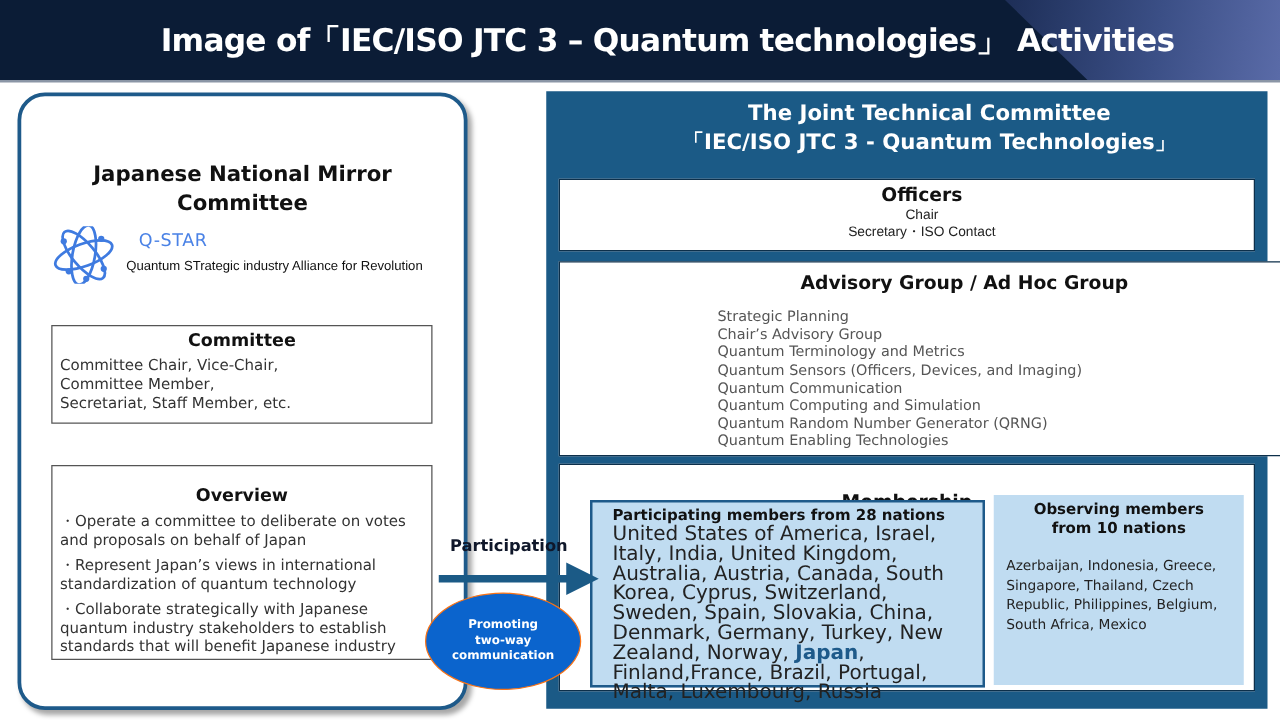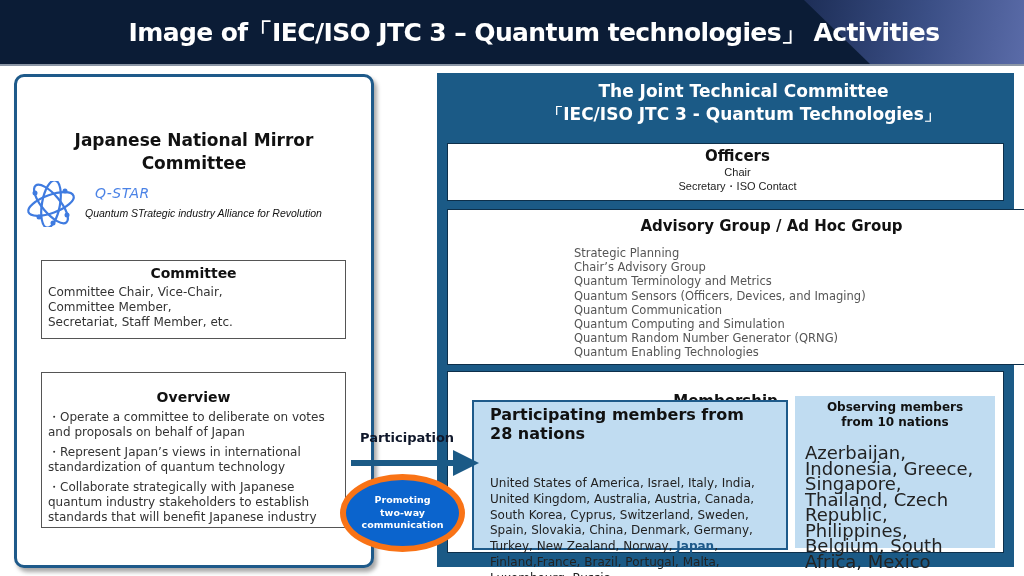--- a/index.html
+++ b/index.html
@@ -20,28 +20,28 @@
     position: absolute; left: 0; right: 0; top: 0; height: 64px;
     display: flex; align-items: center; justify-content: center;
     color: #ffffff; font-family: "DejaVu Sans", sans-serif; font-weight: bold;
     font-size: 25px; letter-spacing: -0.6px; z-index: 2; padding-left: 44px;
   }
   .banner-rule { position: absolute; left: 0; top: 64px; width: 1024px; height: 2px; background: #8b96a6; }
 
   
   .left-panel {
     position: absolute; left: 14px; top: 74px; width: 360px; height: 494px;
-    border: 3px solid #1e5a8a; border-radius: 10px; background: #fff;
+    border: 3px solid #1e5a8a; border-radius: 22px; background: #fff;
     box-shadow: 3px 4px 4px rgba(0,0,0,0.35);
   }
   .left-title {
     position: absolute; left: 0; right: 0; top: 52px; text-align: center;
     font-weight: bold; font-size: 17px; line-height: 23px; color: #111;
   }
-  .logo { position: absolute; left: 8px; top: 104px; width: 320px; height: 46px; font-style: italic; }
+  .logo { position: absolute; left: 24px; top: 104px; width: 320px; height: 46px; }
   .logo svg { position: absolute; left: 0; top: 0; }
   .logo .qstar {
     position: absolute; left: 70px; top: 4px; font-family: "DejaVu Sans", sans-serif;
     font-size: 14px; color: #4a82e6; letter-spacing: 0.5px;
   }
   .logo .tagline {
     position: absolute; left: 60px; top: 26px; font-family: "Liberation Sans", sans-serif;
     font-size: 10.5px; color: #111; white-space: nowrap;
   }
 
@@ -74,45 +74,45 @@
   .advisory .h { text-align: center; font-weight: bold; font-size: 15px; margin-top: 7px; }
   .advisory ul { list-style: none; position: absolute; left: 126px; top: 36px; }
   .advisory li { font-size: 11.5px; line-height: 14.2px; color: #555; white-space: nowrap; }
   .membership { left: 10px; top: 298px; width: 557px; height: 182px; }
   .membership .h { text-align: center; font-weight: bold; font-size: 15px; margin-top: 20px; }
 
   .participating {
     position: absolute; left: 24px; top: 28px; width: 316px; height: 150px;
     background: #c0dcf1; border: 2px solid #1e5a8a; padding: 3px 16px;
   }
-  .participating .sub { font-weight: bold; font-size: 16px; color: #111; }
-  .participating .list { margin-top: 33px; font-size: 12px; line-height: 15.8px; color: #222; }
+  .participating .sub { font-weight: bold; font-size: 12px; color: #111; }
+  .participating .list { margin-top: 0; font-size: 16px; line-height: 15.8px; color: #222; }
   .participating .japan { color: #1e5a8a; font-weight: bold; }
   .observing {
     position: absolute; left: 347px; top: 24px; width: 200px; height: 152px;
     background: #c0dcf1; padding: 4px 10px;
   }
   .observing .sub { text-align: center; font-weight: bold; font-size: 12px; line-height: 15px; color: #111; }
-  .observing .list { margin-top: 15px; font-size: 18px; line-height: 15.5px; color: #222; }
+  .observing .list { margin-top: 15px; font-size: 11px; line-height: 15.5px; color: #222; }
 
   
   .participation-label {
     position: absolute; left: 360px; top: 430px; font-weight: bold; font-size: 13px; color: #0f172a;
   }
   .arrow-shaft {
     position: absolute; left: 351px; top: 460px; width: 104px; height: 6px; background: #1b5a86;
   }
   .arrow-head {
     position: absolute; left: 453px; top: 450px; width: 0; height: 0;
     border-top: 13px solid transparent; border-bottom: 13px solid transparent;
     border-left: 26px solid #1b5a86;
   }
   .bubble {
     position: absolute; left: 340px; top: 474px; width: 125px; height: 78px;
-    border-radius: 50%; background: #0b64cd; border: 6px solid #f97316;
+    border-radius: 50%; background: #0b64cd; border: 1px solid #f97316;
     display: flex; align-items: center; justify-content: center; text-align: center;
     color: #fff; font-weight: bold; font-size: 9.5px; line-height: 12.5px;
   }
 </style>
 </head>
 <body>
 
 <div class="banner">
   <div class="accent"></div>
   <div class="title">Image of「IEC/ISO JTC 3 – Quantum technologies」 Activities</div>

